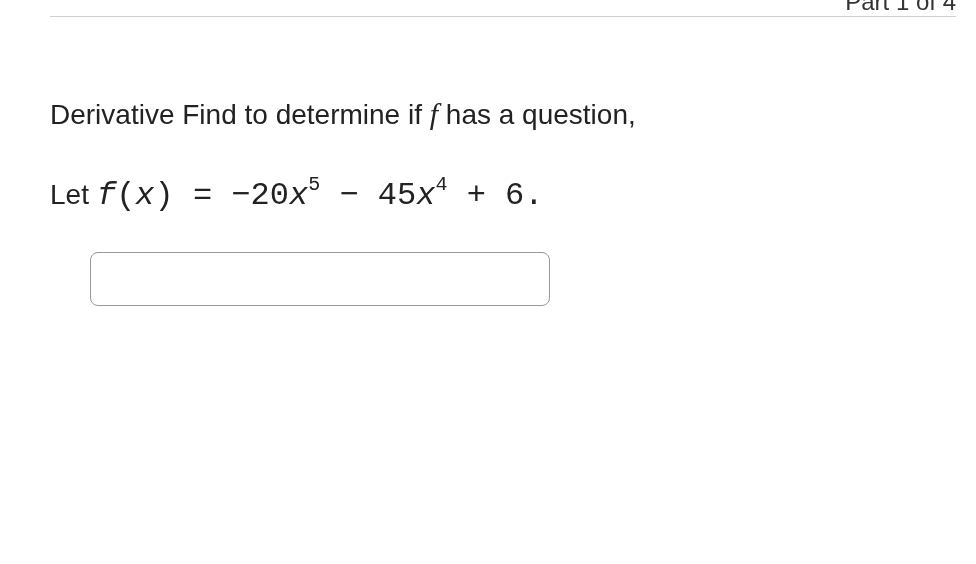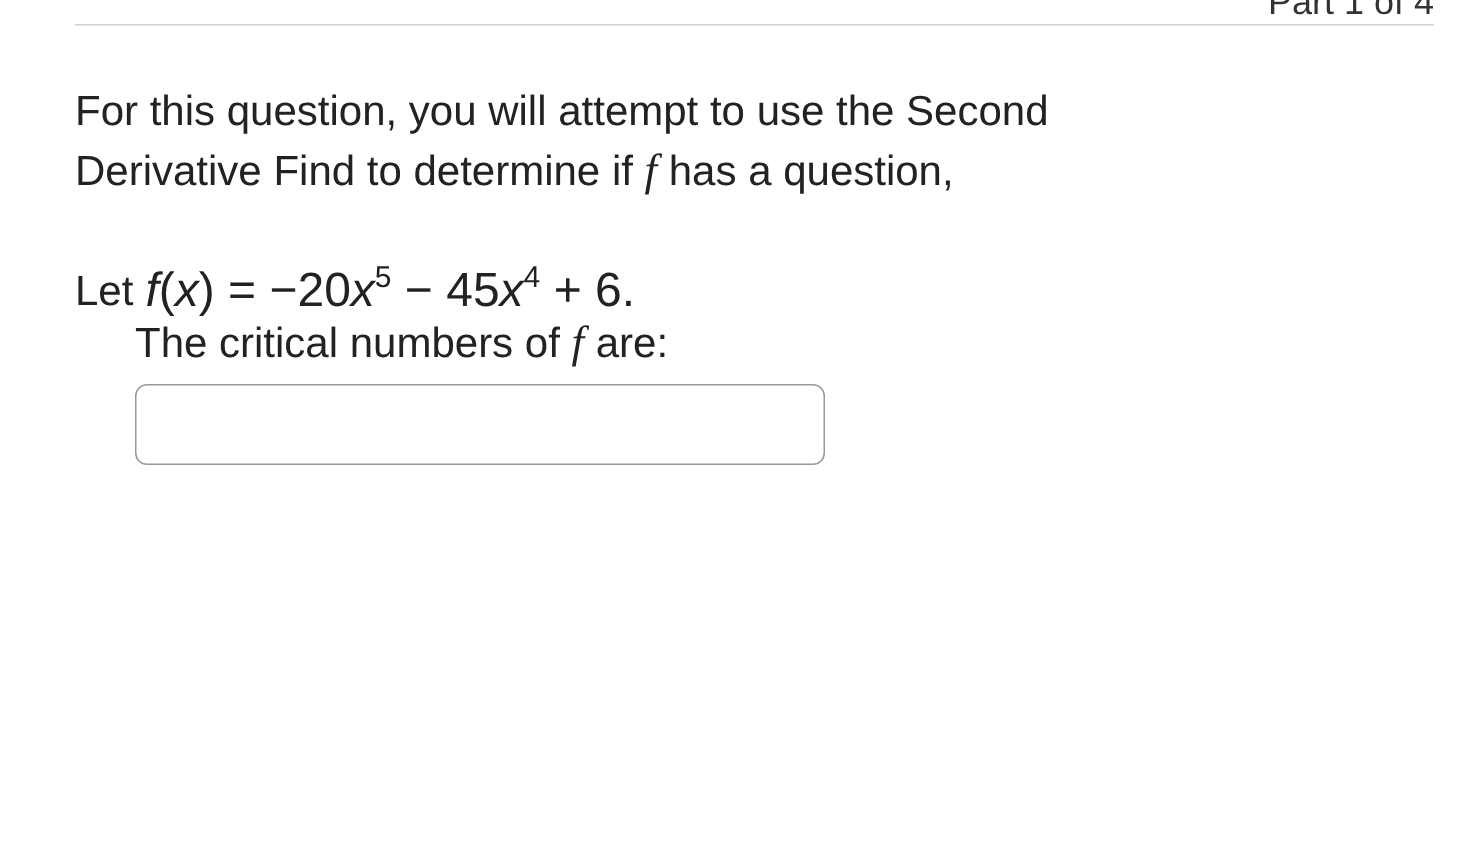--- a/index.html
+++ b/index.html
@@ -44,28 +44,29 @@
       margin-bottom: 40px;
     }
     .math-f {
       font-family: 'Times New Roman', serif;
       font-style: italic;
       font-size: 30px;
     }
     .let-line {
       font-size: 28px;
       color: #222;
+      margin-bottom: 38px;
       display: flex;
       align-items: center;
     }
     .let-text {
       font-family: Verdana, Geneva, sans-serif;
     }
     .math-expr {
-      font-family: Liberation Sans, sans-serif;
+      font-family: Liberation Mono, monospace;
       font-size: 32px;
       margin-left: 8px;
     }
     .math-expr .var {
       font-style: italic;
     }
     .math-expr sup {
       font-size: 20px;
       vertical-align: super;
       position: relative;
@@ -98,32 +99,29 @@
 </head>
 <body>
 
 <div class="part-indicator">Part 1 of 4</div>
 
 <div class="divider"></div>
 
 <div class="content">
 
   <div class="intro-text">
-    <span>For this question, you will attempt to use the Second</span><br>
+    <br>
     <span>Derivative Find to determine if </span><span class="math-f">f</span><span> has a question,</span><br>
   </div>
 
   <div class="let-line">
     <span class="let-text">Let </span>
     <span class="math-expr">
       <span class="var">f</span><span>(</span><span class="var">x</span><span>)</span><span> = </span><span>−20</span><span class="var">x</span><sup>5</sup><span> − </span><span>45</span><span class="var">x</span><sup>4</sup><span> + </span><span>6</span><span>.</span>
     </span>
   </div>
 
 
   <div class="answer-section">
-    <div class="answer-label">
-      <span>The critical numbers of </span><span class="math-f">f</span><span> are:</span>
-    </div>
     <input type="text" class="answer-input" value="" style="">
   </div>
 
 </div>
 
 </body></html>

